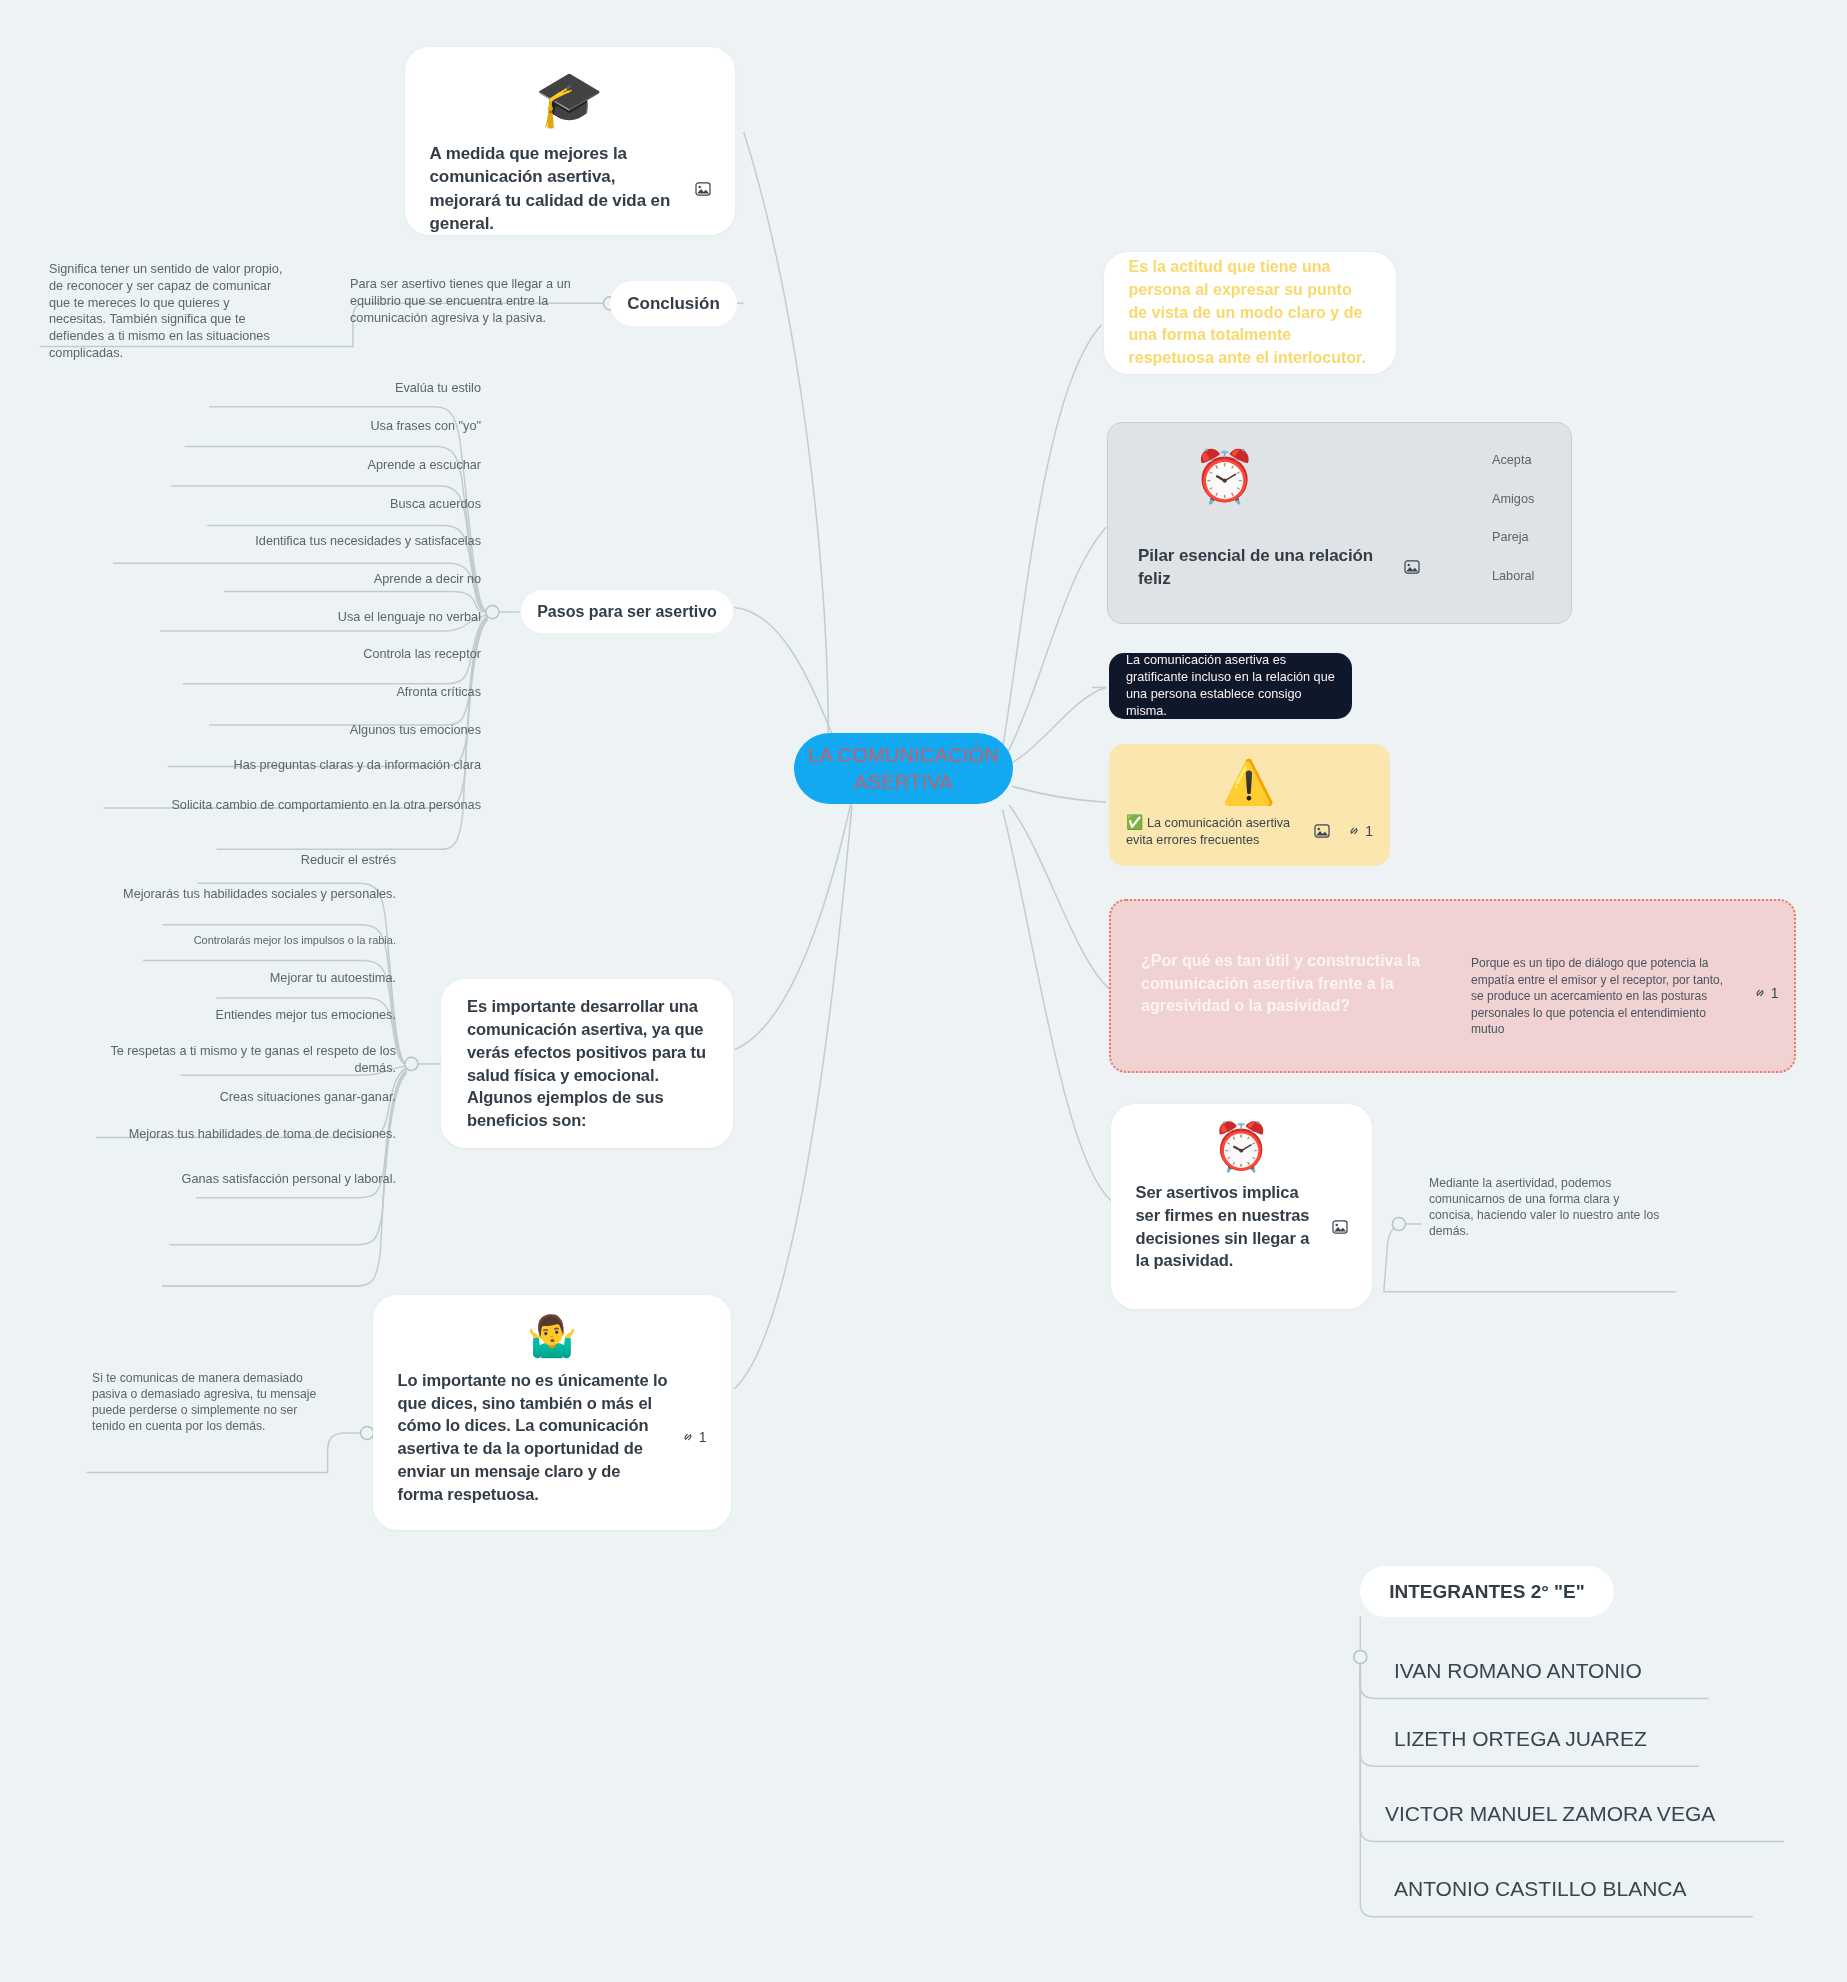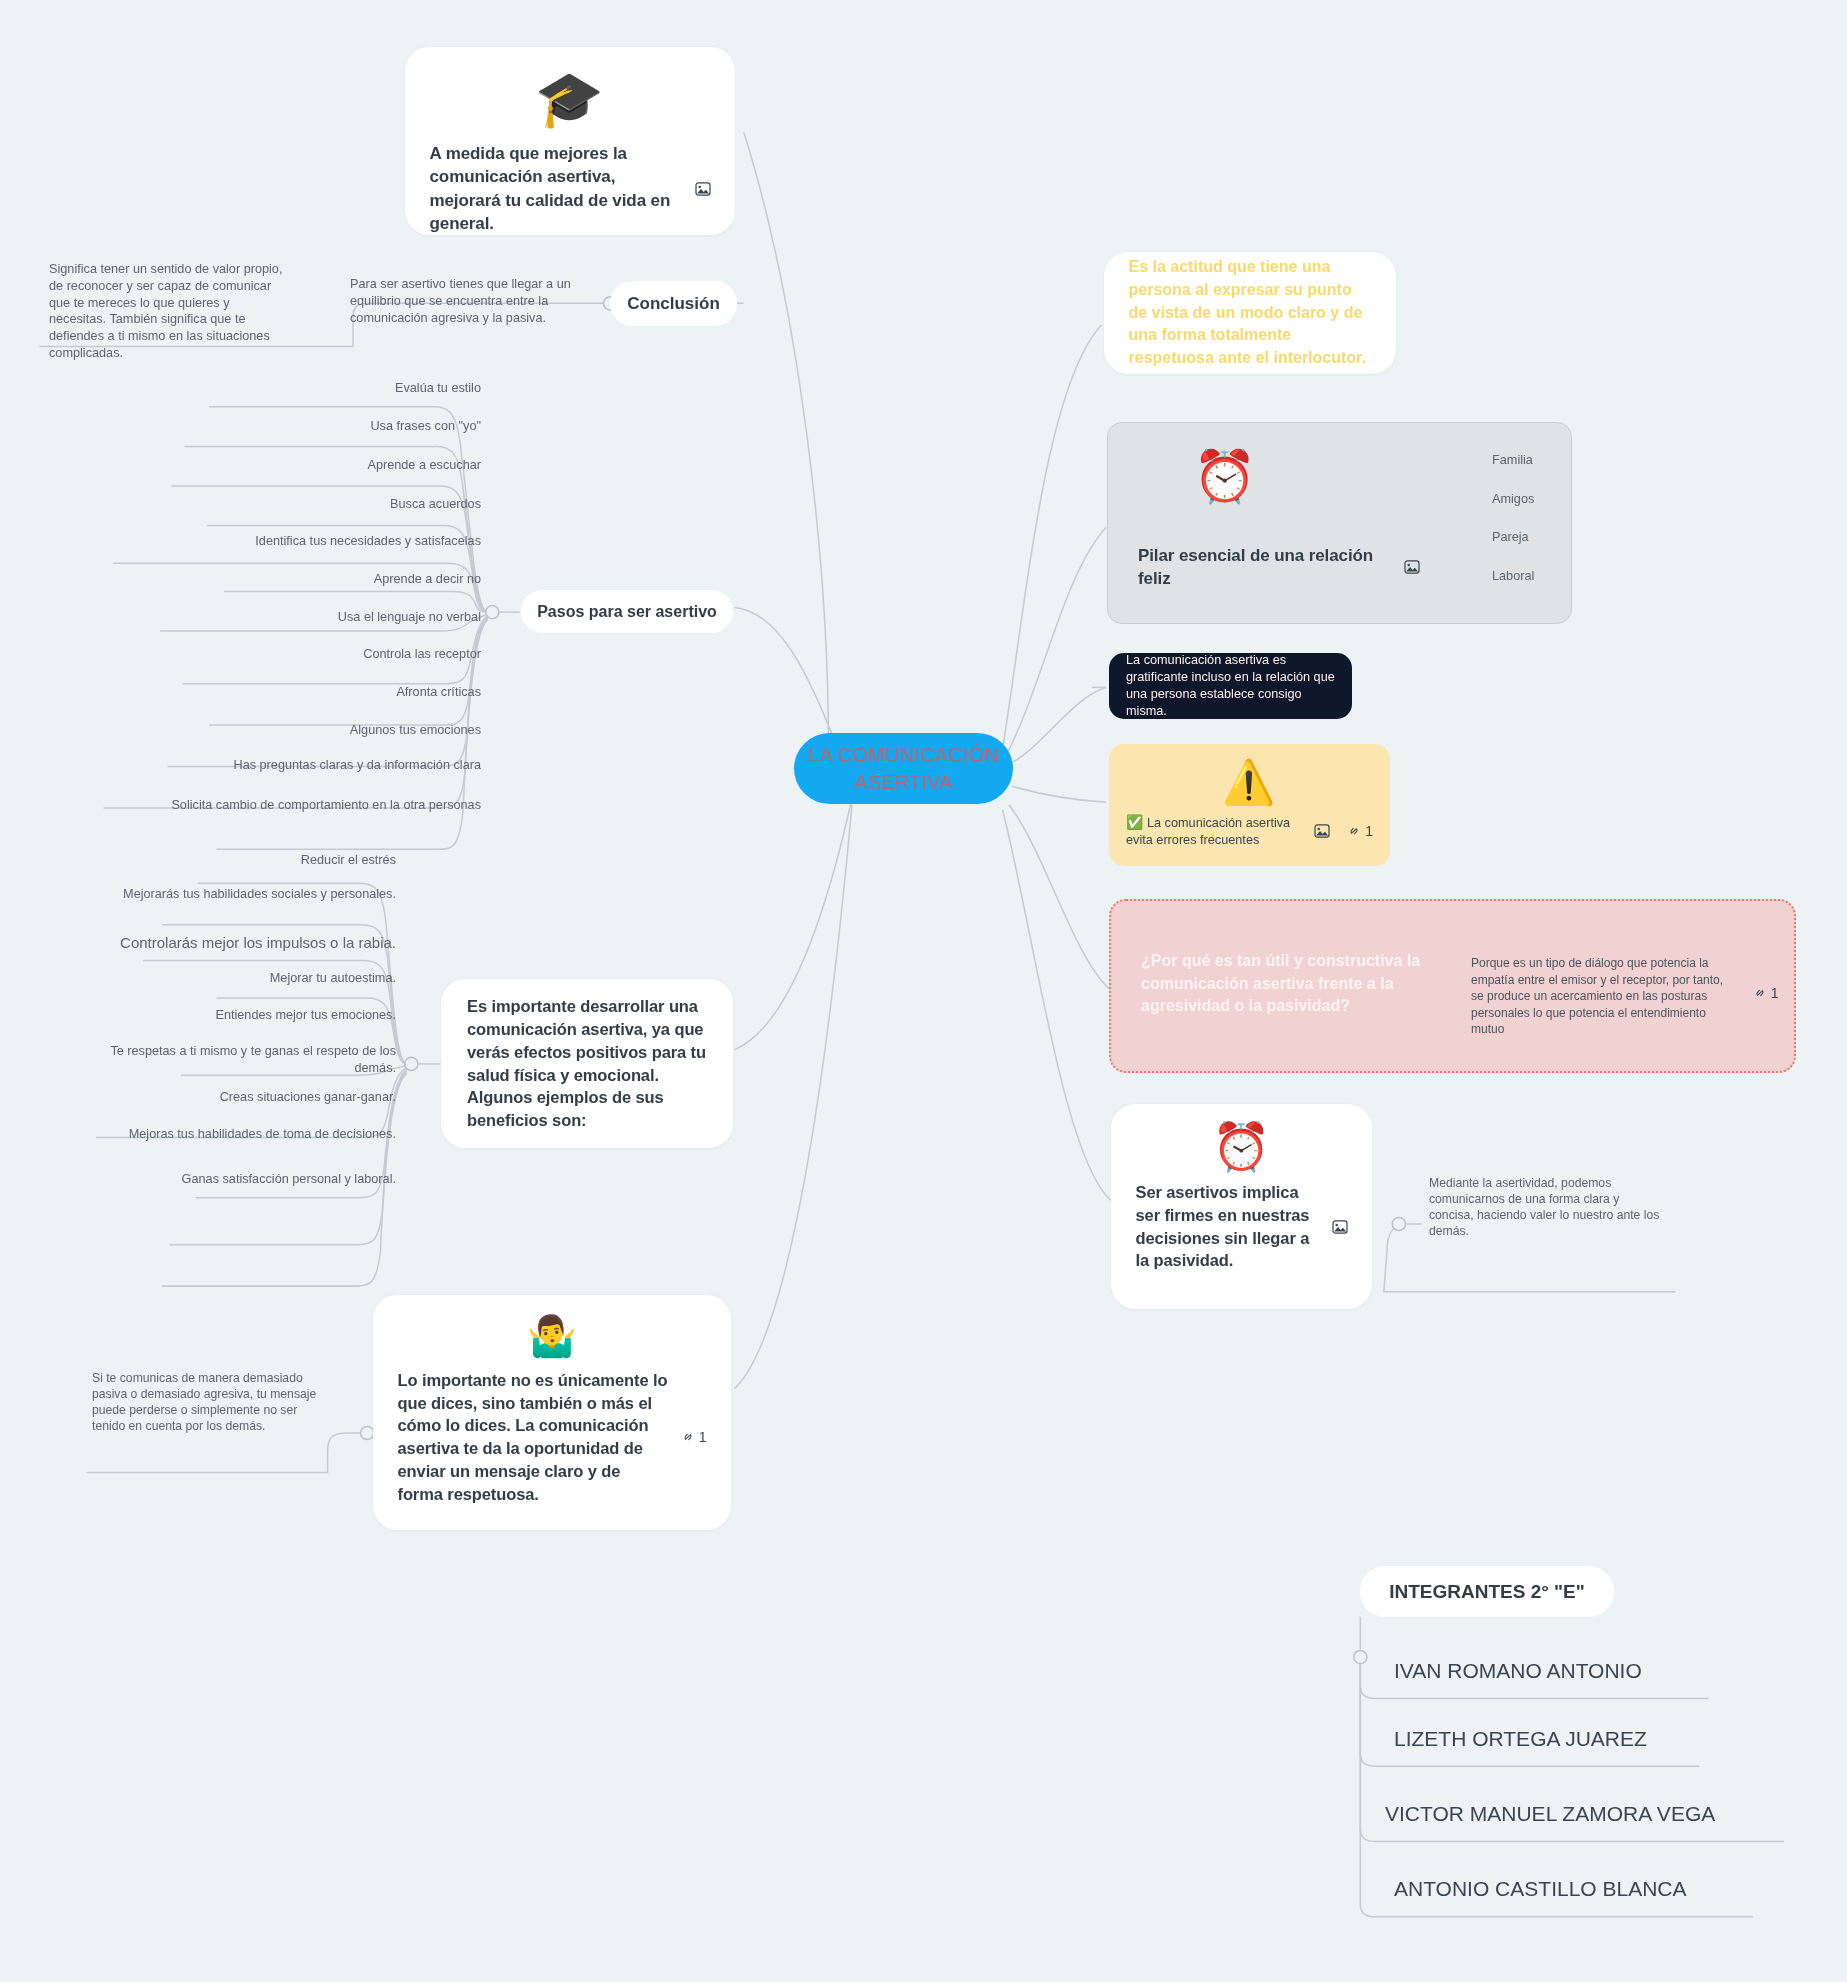--- a/index.html
+++ b/index.html
@@ -216,21 +216,21 @@
       <div class="leaf" style="position: absolute; font-size: 12.7px; width: 377px; text-align: right; right: 0px; top: 422px;">Solicita cambio de comportamiento en la otra personas</div>
     </div>
 
   <div class="node card" style="left:441px; top:979px; width:292px; height:169px; padding:24.5px 26px; display:flex; align-items:center;">
     <div class="card-title" style="font-size:16.5px;">Es importante desarrollar una comunicación asertiva, ya que verás efectos positivos para tu salud física y emocional. Algunos ejemplos de sus beneficios son:</div>
   </div>
 
   <div class="node" id="beneficios-list" style="left:85px; top:852px; width:311px;">
       <div class="leaf" style="position: absolute; font-size: 12.7px; width: 311px; text-align: right; right: 0px; top: 0px;">Reducir el estrés</div>
       <div class="leaf" style="position: absolute; font-size: 12.7px; width: 311px; text-align: right; right: 0px; top: 34px;">Mejorarás tus habilidades sociales y personales.</div>
-      <div class="leaf" style="position: absolute; font-size: 15px; width: 311px; text-align: right; right: 0px; top: 81px;">Controlarás mejor los impulsos o la rabia.</div>
+      <div class="leaf" style="position: absolute; font-size: 11px; width: 311px; text-align: right; right: 0px; top: 81px;">Controlarás mejor los impulsos o la rabia.</div>
       <div class="leaf" style="position: absolute; font-size: 12.7px; width: 311px; text-align: right; right: 0px; top: 118px;">Mejorar tu autoestima.</div>
       <div class="leaf" style="position: absolute; font-size: 12.7px; width: 311px; text-align: right; right: 0px; top: 155px;">Entiendes mejor tus emociones.</div>
       <div class="leaf" style="position: absolute; font-size: 12.7px; width: 311px; text-align: right; right: 0px; top: 191px;">Te respetas a ti mismo y te ganas el respeto de los demás.</div>
       <div class="leaf" style="position: absolute; font-size: 12.7px; width: 311px; text-align: right; right: 0px; top: 237px;">Creas situaciones ganar-ganar.</div>
       <div class="leaf" style="position: absolute; font-size: 12.7px; width: 311px; text-align: right; right: 0px; top: 274px;">Mejoras tus habilidades de toma de decisiones.</div>
       <div class="leaf" style="position: absolute; font-size: 12.7px; width: 311px; text-align: right; right: 0px; top: 319px;">Ganas satisfacción personal y laboral.</div>
     </div>
 
   <div class="node card" style="left:373px; top:1295px; width:358px; height:235px; padding:19px 24.5px;">
     <div class="emoji" style="font-size:40px; margin:1.9px 0 13px;">🤷‍♂️</div>
@@ -259,21 +259,21 @@
         <svg width="16" height="14" viewBox="0 0 17 15">
             <rect x="1" y="1" width="15" height="13" rx="2.5" fill="none" stroke="#3a4550" stroke-width="1.3"></rect>
             <circle cx="5" cy="5.3" r="1.3" fill="#3a4550"></circle>
             <path d="M2.2 12.3 L6.4 7.6 L9.2 10.6 L11.6 8.2 L15 12.3 Z" fill="#3a4550"></path>
           </svg>
       </span>
     </div>
   </div>
 
   <div class="node" id="pilar-list" style="left:1492px; top:452px; width:113px;">
-      <div class="leaf" style="position: absolute; font-size: 12.7px; width: 113px; text-align: left; right: 0px; top: 0px;">Familia</div>
+      <div class="leaf" style="position: absolute; font-size: 12.7px; width: 113px; text-align: left; right: 0px; top: 0px;">Acepta</div>
       <div class="leaf" style="position: absolute; font-size: 12.7px; width: 113px; text-align: left; right: 0px; top: 39px;">Amigos</div>
       <div class="leaf" style="position: absolute; font-size: 12.7px; width: 113px; text-align: left; right: 0px; top: 77px;">Pareja</div>
       <div class="leaf" style="position: absolute; font-size: 12.7px; width: 113px; text-align: left; right: 0px; top: 116px;">Laboral</div>
     </div>
 
   <div class="node" style="left:1109px; top:653px; width:243px; height:66px; background:#0f172a; border-radius:15px; padding:13px 17px; display:flex; align-items:center;">
     <div style="font-size:12.7px; color:#fdf0ee; line-height:1.34;">La comunicación asertiva es gratificante incluso en la relación que una persona establece consigo misma.</div>
   </div>
 
   <div class="node" style="left:1109px; top:744px; width:281px; height:122px; background:#fae6ae; border-radius:15px; padding:13px 17px;">

